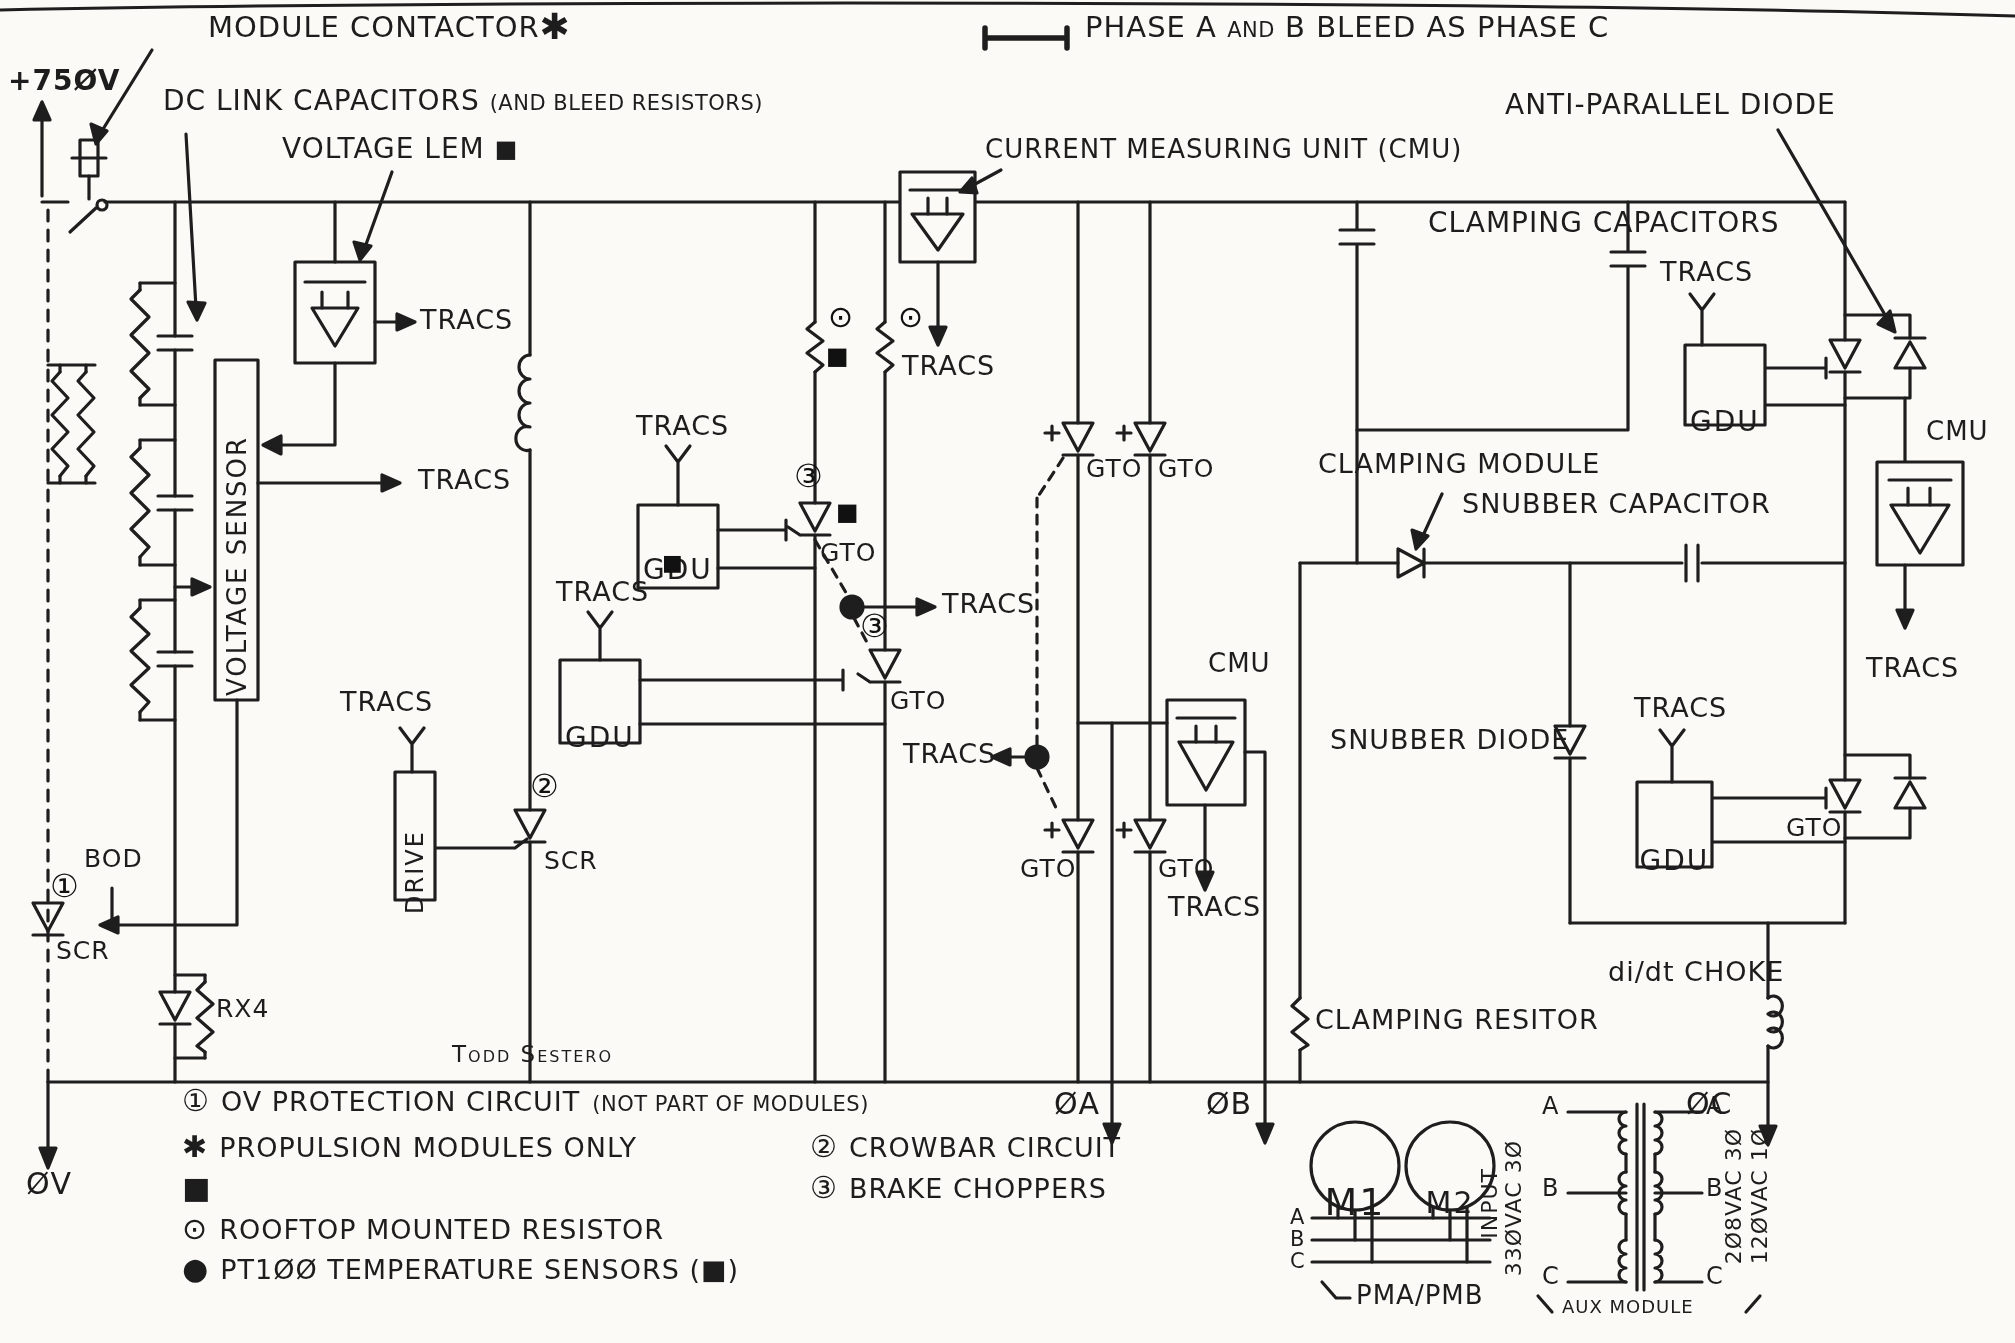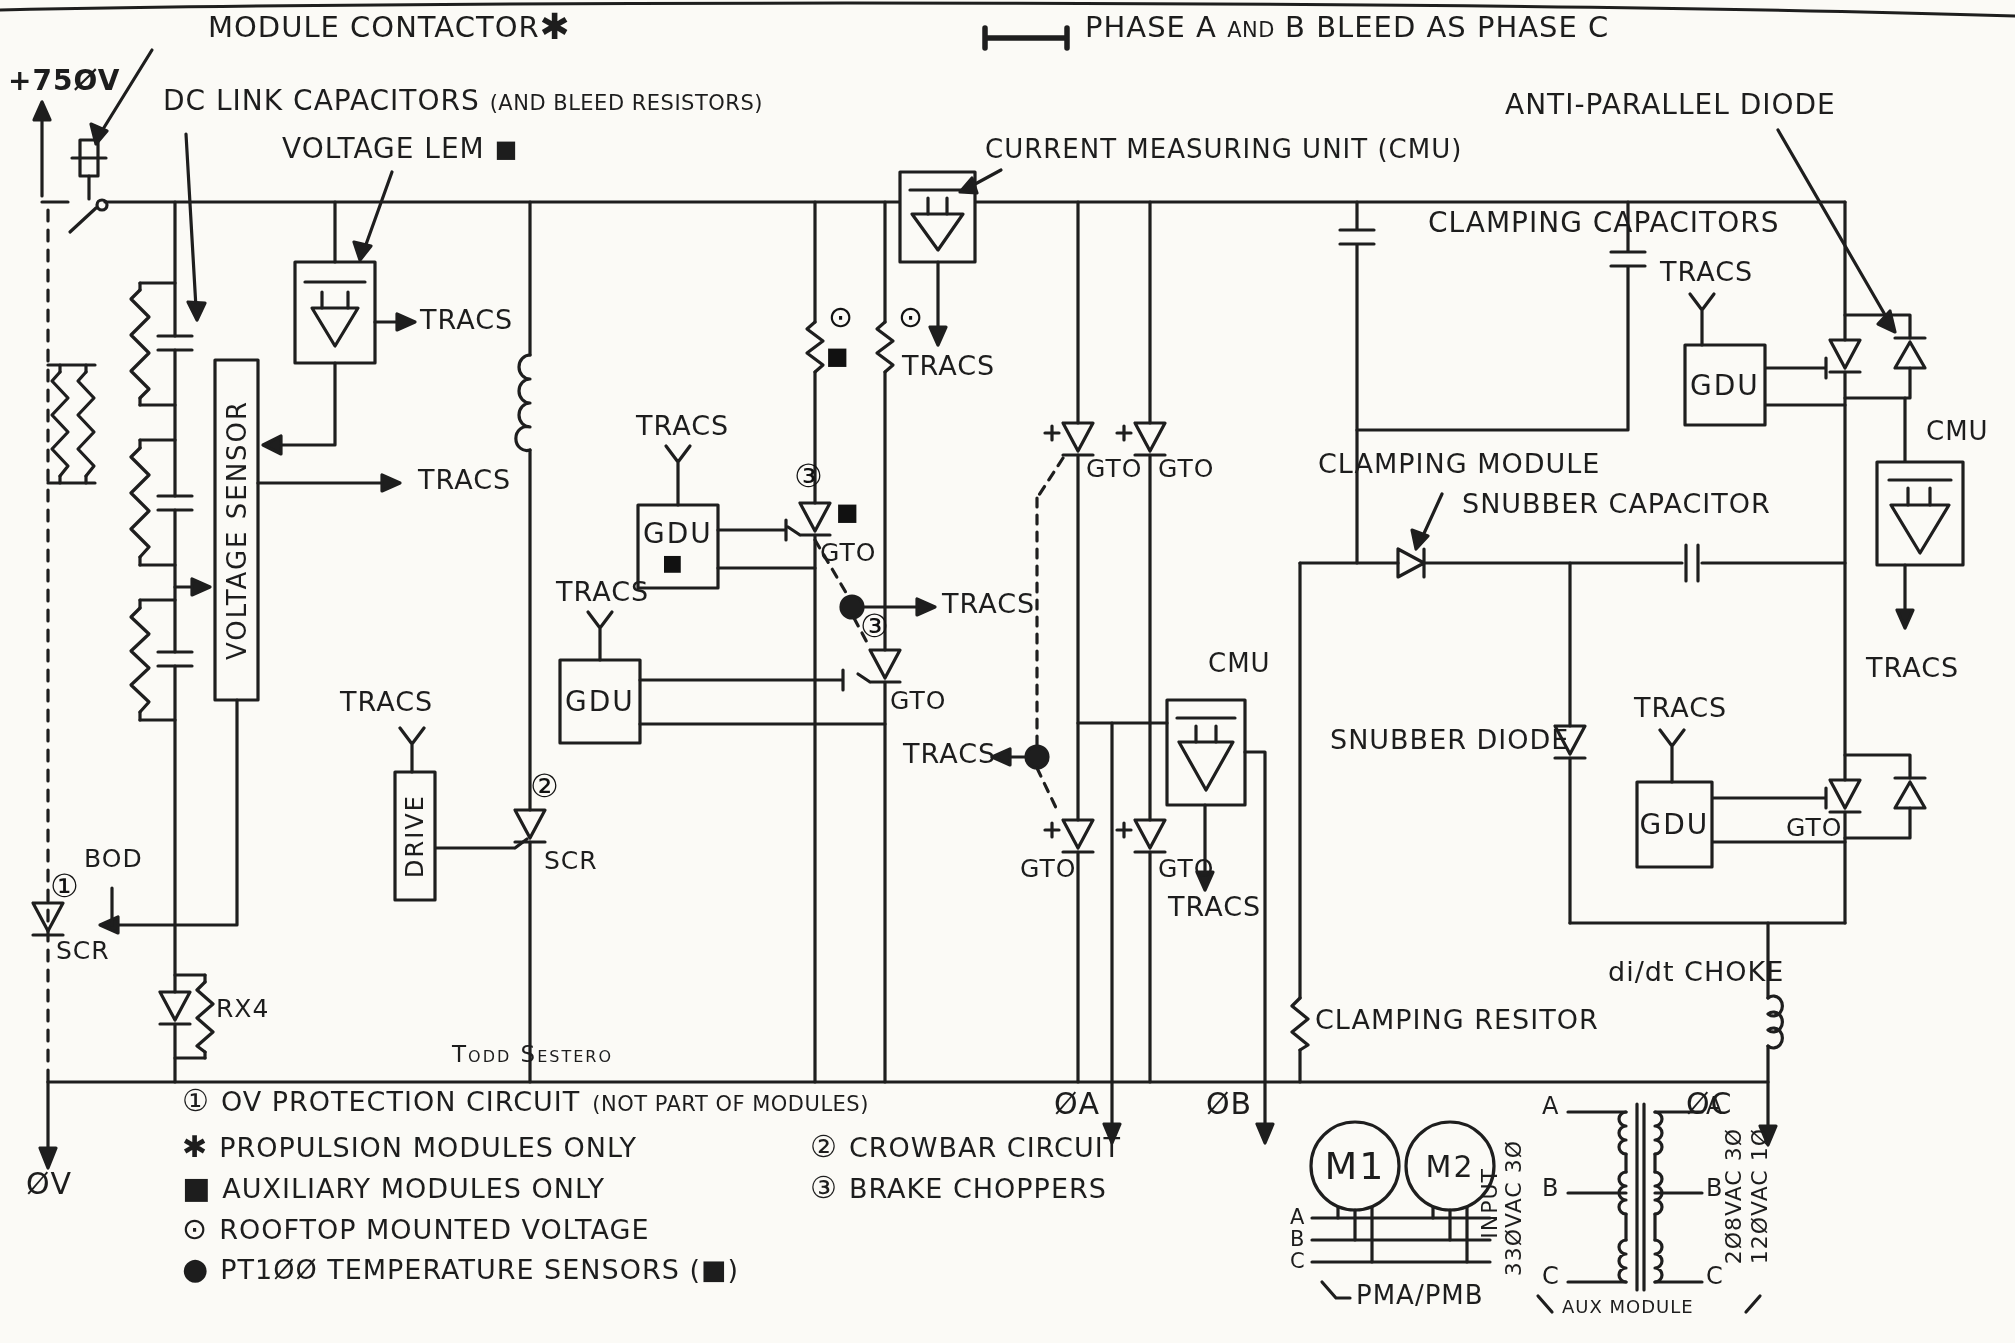--- a/index.html
+++ b/index.html
@@ -4,21 +4,21 @@
 <style>
   html,body{margin:0;padding:0;}
   body{width:2015px;height:1343px;position:relative;background:#fbfaf6;overflow:hidden;
        font-family:"DejaVu Sans",sans-serif;color:#1d1d1d;}
   #stage{position:absolute;inset:0;}
   svg{position:absolute;left:0;top:0;}
   .lbl{position:absolute;white-space:nowrap;letter-spacing:1px;font-size:27px;line-height:1.05;color:#1d1d1d;}
   .sm{font-size:21px;letter-spacing:.5px;}
   .big{font-size:30px;}
   .mark{position:absolute;line-height:1;color:#111;}
-  .boxlbl{position:absolute;display:flex;align-items:center;justify-content:center;letter-spacing:2px;}
+  .boxlbl{position:absolute;display:flex;align-items:center;justify-content:center;letter-spacing:2px;margin-top:36px;}
   .vtext{writing-mode:vertical-rl;transform:rotate(180deg);}
   .legend-row{position:absolute;display:flex;align-items:baseline;gap:12px;}
   .legend-row .mk{font-size:30px;line-height:1;}
   .sig{font-size:23px;letter-spacing:2px;font-variant:small-caps;}
   .star{font-size:36px;vertical-align:-2px;}
   .sq{font-size:24px;vertical-align:1px;}
 </style>
 </head>
 <body>
 
@@ -370,25 +370,24 @@
   <span class="mk">①</span>
   <span class="lbl" style="position:static;">OV PROTECTION CIRCUIT</span>
   <span class="sm">(NOT PART OF MODULES)</span>
 </div>
 <div class="legend-row" style="left:182px;top:1132px;">
   <span class="mk">✱</span>
   <span class="lbl" style="position:static;">PROPULSION MODULES ONLY</span>
 </div>
 <div class="legend-row" style="left:182px;top:1173px;">
   <span class="mk">■</span>
-  <span class="lbl" style="position:static;">AUXILIARY MODULES ONLY</span>
 </div>
 <div class="legend-row" style="left:182px;top:1214px;">
   <span class="mk">⊙</span>
-  <span class="lbl" style="position:static;">ROOFTOP MOUNTED VOLTAGE</span>
+  <span class="lbl" style="position:static;">ROOFTOP MOUNTED RESISTOR</span>
 </div>
 <div class="legend-row" style="left:182px;top:1254px;">
   <span class="mk">●</span>
   <span class="lbl" style="position:static;">PT1ØØ TEMPERATURE SENSORS (■)</span>
 </div>
 
 <div class="legend-row" style="left:810px;top:1132px;">
   <span class="mk">②</span>
   <span class="lbl" style="position:static;">CROWBAR CIRCUIT</span>
 </div>

